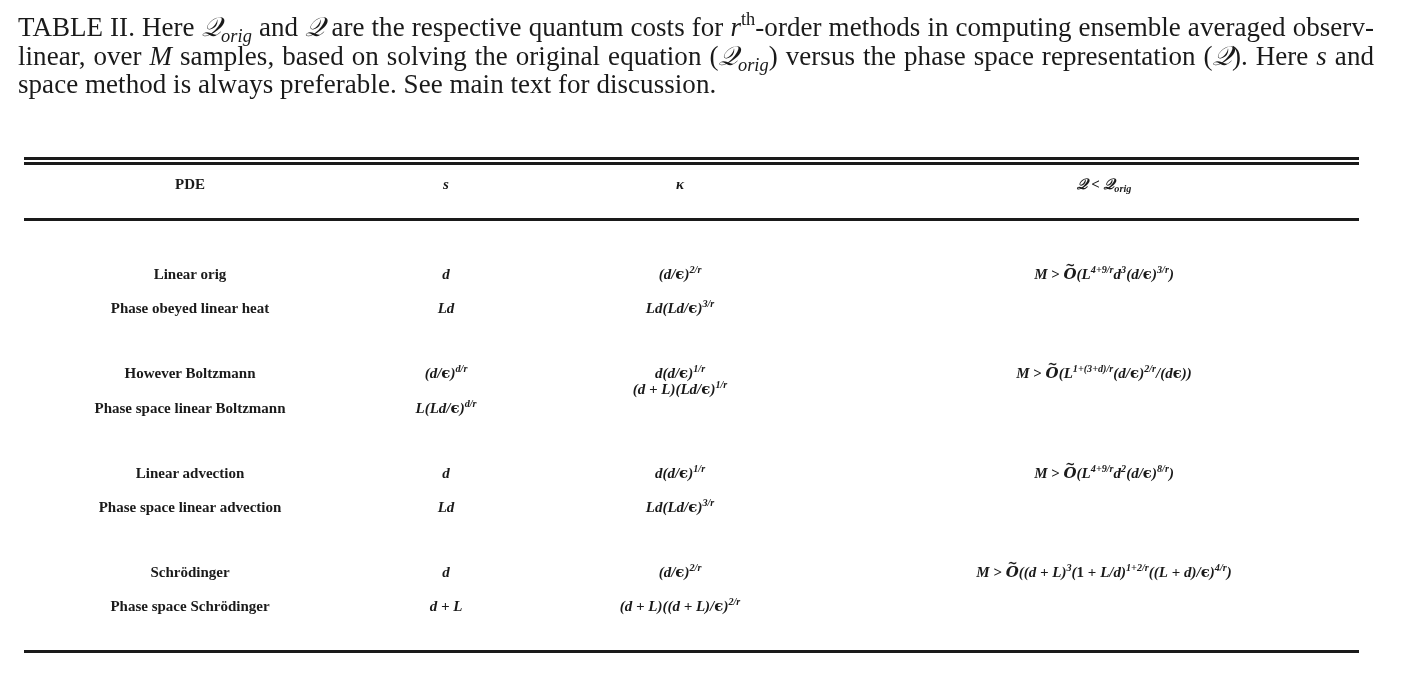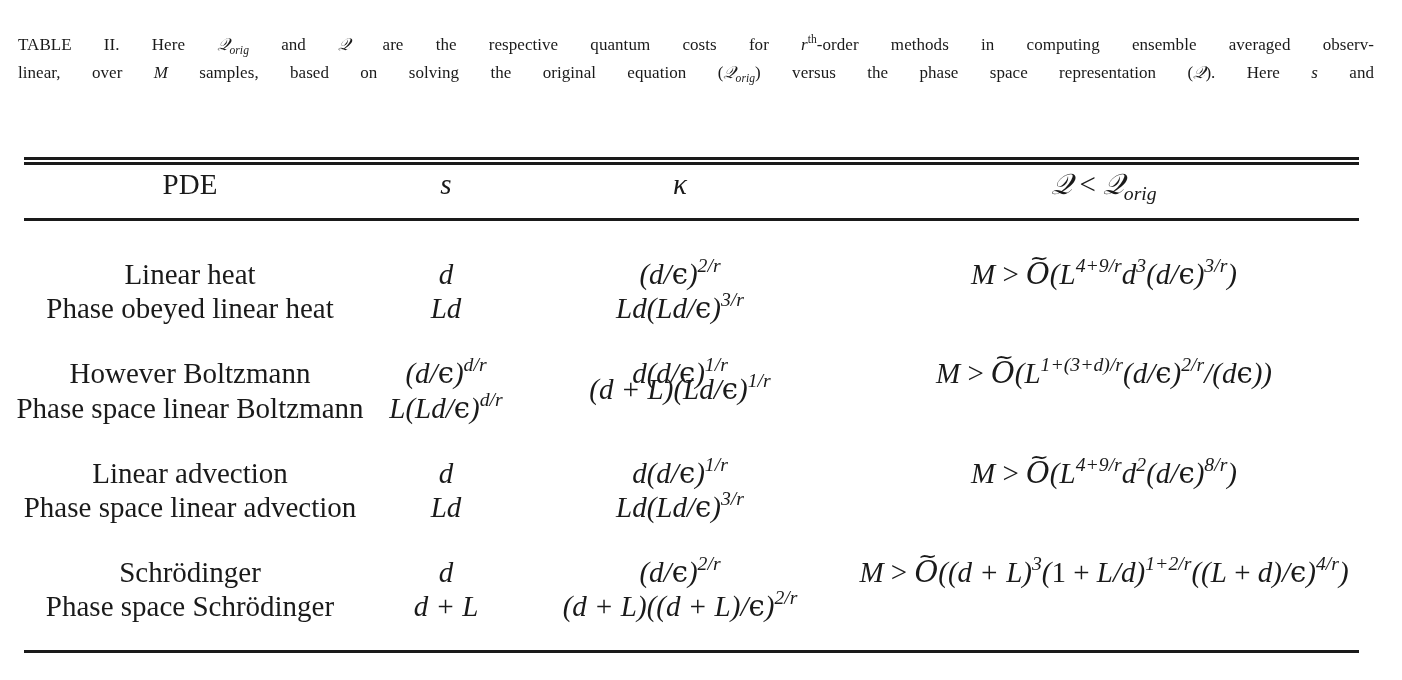--- a/index.html
+++ b/index.html
@@ -2,67 +2,68 @@
 <html><head>
 <meta charset="utf-8">
 <style>
   html, body { margin: 0; padding: 0; background: #ffffff; }
   body {
     width: 1402px; height: 680px; overflow: hidden; position: relative;
     font-family: "Liberation Serif", "DejaVu Serif", serif;
     color: #1a1a1a;
   }
   .caption {
-    position: absolute; left: 18px; top: 31px; width: 1356px;
-    font-size: 17px; line-height: 27.8px;
+    position: absolute; left: 18px; top: 13px; width: 1356px;
+    font-size: 27px; line-height: 27.8px;
     text-align: justify; text-align-last: left;
     letter-spacing: 0.05px;
   }
   .caption .ln { display: block; text-align: justify; text-align-last: justify; white-space: nowrap; }
   .caption .ln.last { text-align-last: left; }
   .m { font-style: italic; }
   .cal { font-family: "DejaVu Serif", serif; font-style: italic; }
   sub, sup { font-size: 0.68em; line-height: 0; }
   sub { vertical-align: -0.32em; }
   sup { vertical-align: 0.62em; }
   .rule { position: absolute; left: 24px; width: 1335px; background: #1a1a1a; }
   .r1 { top: 157px; height: 3px; }
   .r2 { top: 162px; height: 3px; }
   .r3 { top: 218px; height: 3px; }
   .r4 { top: 650px; height: 3px; }
 
-  .cell { position: absolute; font-size: 29px; line-height: 26px; white-space: nowrap; transform: translateX(-50%); }
+  .cell { position: absolute; font-size: 15px; line-height: 26px; white-space: nowrap; transform: translateX(-50%); font-weight: bold; }
   .col-pde { left: 190px; }
   .col-s   { left: 446px; }
   .col-k   { left: 680px; }
   .col-q   { left: 1104px; }
   .hdr { top: 171px; }
   .tilde-o { position: relative; display: inline-block; font-family: "DejaVu Serif", serif; font-style: italic; }
   .tilde-o::before { content: "~"; position: absolute; left: 0.15em; top: -0.72em; font-size: 0.8em; font-style: normal; }
   .eps { font-family: "DejaVu Serif", serif; font-style: normal; }
 </style>
 </head>
 <body>
 
 <div class="caption">
   <span class="ln"><span>TABLE II. Here </span><span class="cal">𝒬</span><sub class="m">orig</sub><span> and </span><span class="cal">𝒬</span><span> are the respective quantum costs for </span><span class="m">r</span><sup>th</sup><span>-order methods in computing ensemble averaged observ-</span></span>
   <span class="ln"><span>linear, over </span><span class="m">M</span><span> samples, based on solving the original equation (</span><span class="cal">𝒬</span><sub class="m">orig</sub><span>) versus the phase space representation (</span><span class="cal">𝒬</span><span>). Here </span><span class="m">s</span><span> and</span></span>
+  <span class="ln last"><span>space method is always preferable. See main text for discussion.</span></span>
 </div>
 
 <div class="rule r1"></div>
 <div class="rule r2"></div>
 <div class="rule r3"></div>
 <div class="rule r4"></div>
 
 <div class="cell col-pde hdr">PDE</div>
 <div class="cell col-s hdr m">s</div>
 <div class="cell col-k hdr m">κ</div>
 <div class="cell col-q hdr"><span class="cal">𝒬</span><span> &lt; </span><span class="cal">𝒬</span><sub class="m">orig</sub></div>
 
-<div class="cell col-pde" style="top:261px">Linear heat</div>
+<div class="cell col-pde" style="top:261px">Linear orig</div>
 <div class="cell col-pde" style="top:295px">Phase obeyed linear heat</div>
 <div class="cell col-s m" style="top:261px">d</div>
 <div class="cell col-s m" style="top:295px">Ld</div>
 <div class="cell col-k m" style="top:261px"><span>(</span><span>d</span><span>/</span><span class="eps">ϵ</span><span>)</span><sup>2/r</sup></div>
 <div class="cell col-k m" style="top:295px"><span>Ld</span><span>(</span><span>Ld</span><span>/</span><span class="eps">ϵ</span><span>)</span><sup>3/r</sup></div>
 <div class="cell col-q m" style="top:261px"><span>M</span><span style="font-style:normal"> &gt; </span><span class="tilde-o">O</span><span>(</span><span>L</span><sup>4+9/r</sup><span>d</span><sup>3</sup><span>(</span><span>d</span><span>/</span><span class="eps">ϵ</span><span>)</span><sup>3/r</sup><span>)</span></div>
 
 <div class="cell col-pde" style="top:360px">However Boltzmann</div>
 <div class="cell col-pde" style="top:395px">Phase space linear Boltzmann</div>
 <div class="cell col-s m" style="top:360px"><span>(</span><span>d</span><span>/</span><span class="eps">ϵ</span><span>)</span><sup>d/r</sup></div>

